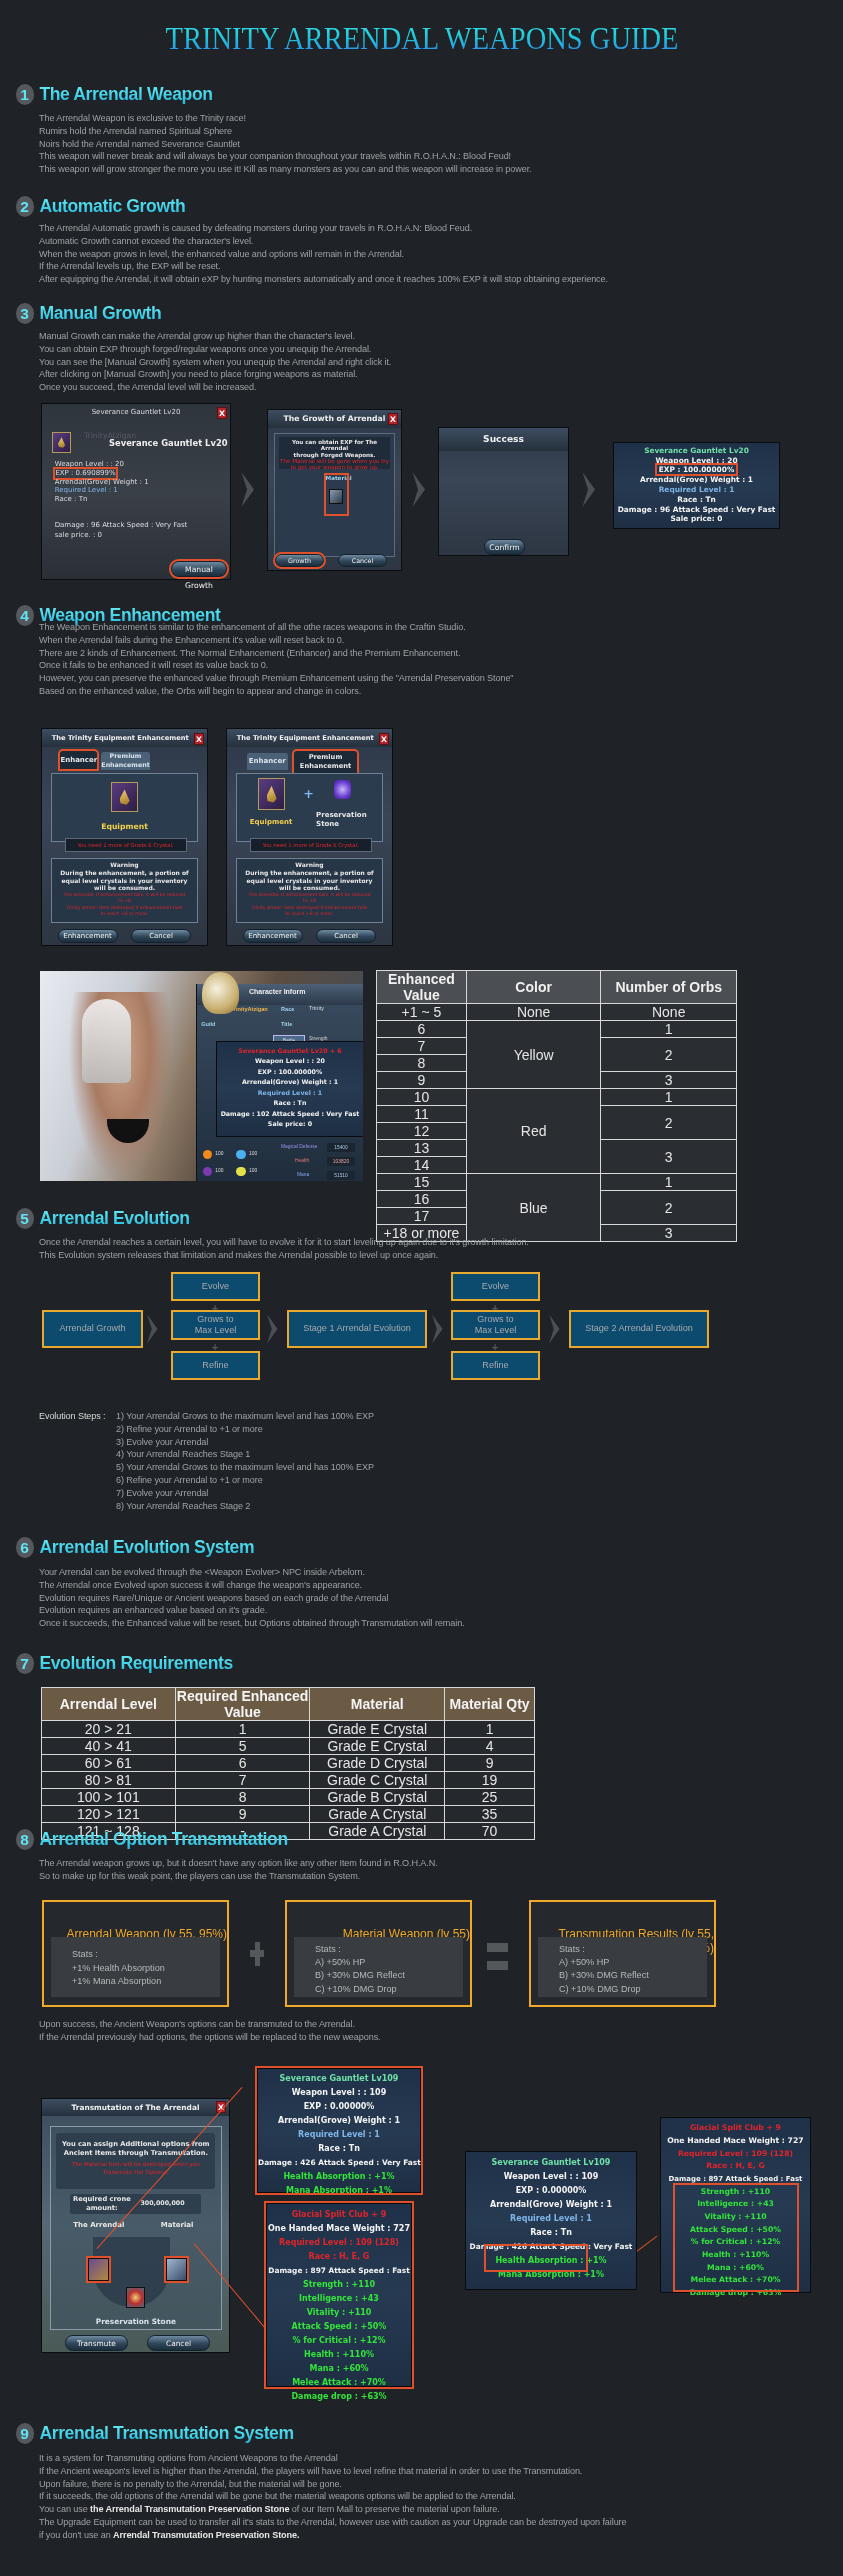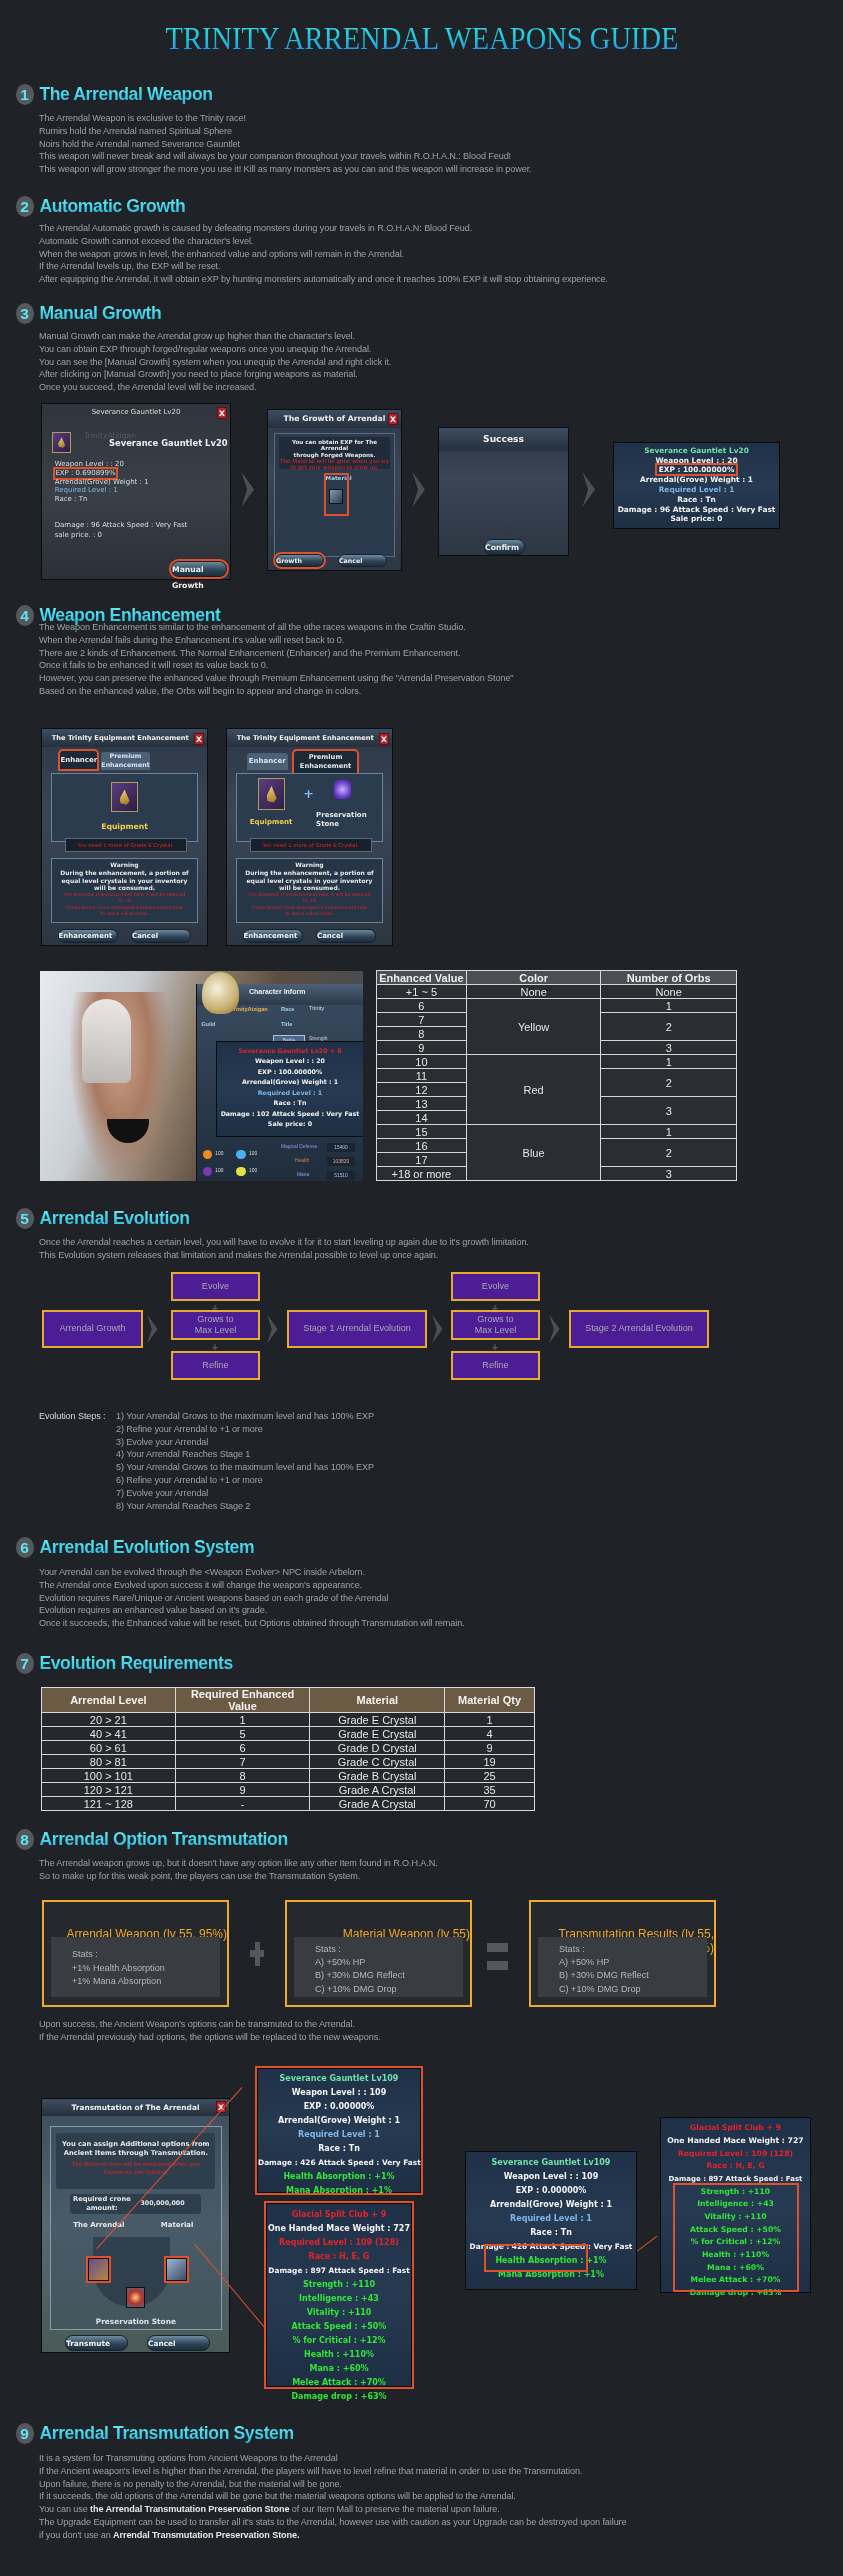--- a/index.html
+++ b/index.html
@@ -11,41 +11,41 @@
 .sec-head{position:absolute;left:15.5px;height:25px;display:flex;align-items:center;}
 .badge{width:18.3px;height:21px;border-radius:50%;background:#55585c;color:#5fe5f2;font-weight:bold;font-size:15.5px;display:flex;align-items:center;justify-content:center;margin-right:5.6px;}
 .sec-title{font-size:17.6px;font-weight:bold;color:#3fdcee;background:linear-gradient(180deg,#6cf0f6,#1fb6dc);-webkit-background-clip:text;background-clip:text;color:transparent;letter-spacing:-0.4px}
 .para{position:absolute;left:39px;font-size:9.1px;line-height:12.8px;color:#9ea1a5;white-space:nowrap;letter-spacing:-0.1px}
 .para b{color:#e8e8e8;font-weight:bold}
 
 .gwin{position:absolute;background:linear-gradient(180deg,#2c3848 0%,#3a4556 40%,#2d3642 100%);border:0.7px solid #0b0d10;color:#e8e8e8;font-family:"DejaVu Sans",sans-serif;}
 .gtitle{position:absolute;left:0;right:0;top:0;height:18.3px;background:linear-gradient(180deg,#3d4d60,#25303c);text-align:center;font-size:7.7px;line-height:18.3px;color:#f0f0f0;font-weight:bold}
 .xbtn{position:absolute;right:2.8px;top:2.8px;width:10.5px;height:12px;background:#b3212a;color:#fff;font-size:7.7px;font-weight:bold;text-align:center;line-height:12px;border:0.7px solid #5c1010}
 .hl{outline:2.1px solid #e0502a;outline-offset:0}
-.gbtn{position:absolute;height:15.5px;border-radius:7.7px;background:linear-gradient(180deg,#6f8aa0,#2f4659 55%,#1c2e3c);color:#f2f2f2;font-size:7.7px;line-height:15.5px;font-weight:bold;border:0.7px solid #122130}
+.gbtn{position:absolute;height:15.5px;border-radius:7.7px;background:linear-gradient(180deg,#6f8aa0,#2f4659 55%,#1c2e3c);color:#f2f2f2;font-size:7.7px;text-align:center;line-height:15.5px;font-weight:normal;border:0.7px solid #122130}
 .tip{position:absolute;background:linear-gradient(180deg,#1f3149,#263a52 50%,#1e2f44);border:0.7px solid #090b0e;font-family:"DejaVu Sans",sans-serif;font-weight:bold;font-size:8px;color:#f4f4f4;text-align:center}
 .tip div{height:14px;line-height:14px;white-space:nowrap}
 .t-green{color:#6fe0a6}
 .t-blue{color:#7fb6ea}
 .t-lime{color:#33e43a}
 .t-red{color:#e0242a}
 .icon-sq{position:absolute;background:linear-gradient(135deg,#5a3c80,#2c1e44);border:1.4px solid #b49a58;}
 .icon-sq::after{content:"";position:absolute;left:30%;top:22%;width:40%;height:56%;background:linear-gradient(160deg,#f3d27a,#a17420);clip-path:polygon(50% 0,100% 75%,70% 100%,10% 90%,0 60%);}
 .chev{position:absolute;width:15.5px;height:35px;}
 .chev svg{width:100%;height:100%}
 
-table{border-collapse:collapse;position:absolute;font-size:11px}
+table{border-collapse:collapse;position:absolute;font-size:14px}
 .orb td,.orb th{border:1.1px solid #d8d8d8;text-align:center;color:#e6e6e6;height:14px;padding:0}
 .orb th{background:#4b4e52;font-weight:bold;color:#f0f0f0}
 .orb td{background:#2a2d31}
 .evo td,.evo th{border:1.1px solid #d8d8d8;text-align:center;height:14px;padding:0;color:#e6e6e6}
 .evo th{background:#6b5a44;color:#f4f4f4;font-weight:bold}
 .evo td{background:#25282c}
 
-.fbox{position:absolute;border:2.1px solid #e7a92e;background:#4c1d95;color:#a8aaad;font-size:9.1px;display:flex;align-items:center;justify-content:center;text-align:center;line-height:11.2px}
+.fbox{position:absolute;border:2.1px solid #e7a92e;background:#0c4a6e;color:#a8aaad;font-size:9.1px;display:flex;align-items:center;justify-content:center;text-align:center;line-height:11.2px}
 .plus{position:absolute;color:#55585b;font-size:11.2px;font-weight:bold;width:14px;text-align:center}
 .tbox{position:absolute;border:2.1px solid #f0a928;background:#25282c}
 .tbox-h{position:absolute;left:0;right:0;top:28px;text-align:right;color:#f0a928;font-size:12px}
 .tbox-in{position:absolute;left:7px;right:7px;top:67px;bottom:7px;background:#393c40;padding:8.4px 0 0 21px;color:#b6b8bb;font-size:9.1px;line-height:13.4px}
 .line{position:absolute;height:1.4px;background:#e0502a;transform-origin:0 50%}
 </style>
 </head>
 <body>
 
 <div class="title">TRINITY ARRENDAL WEAPONS GUIDE</div>

